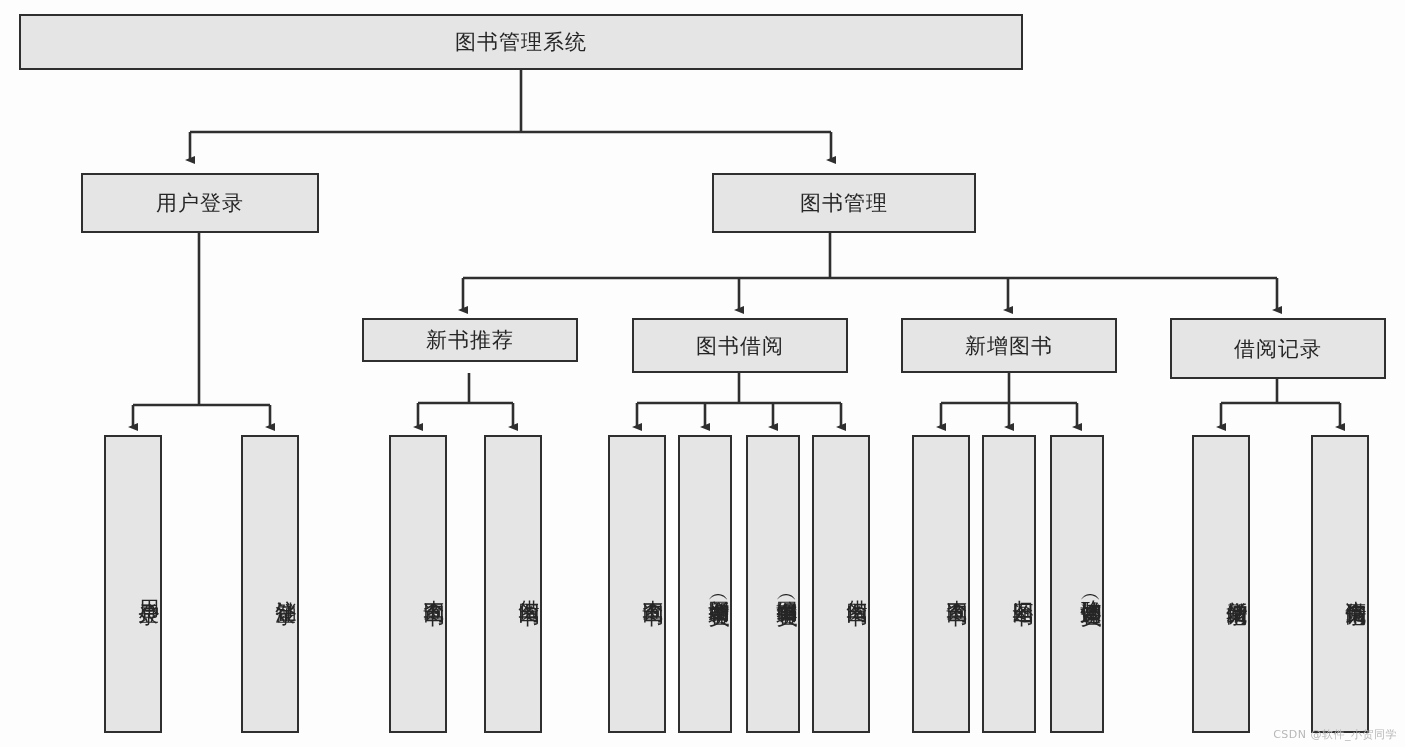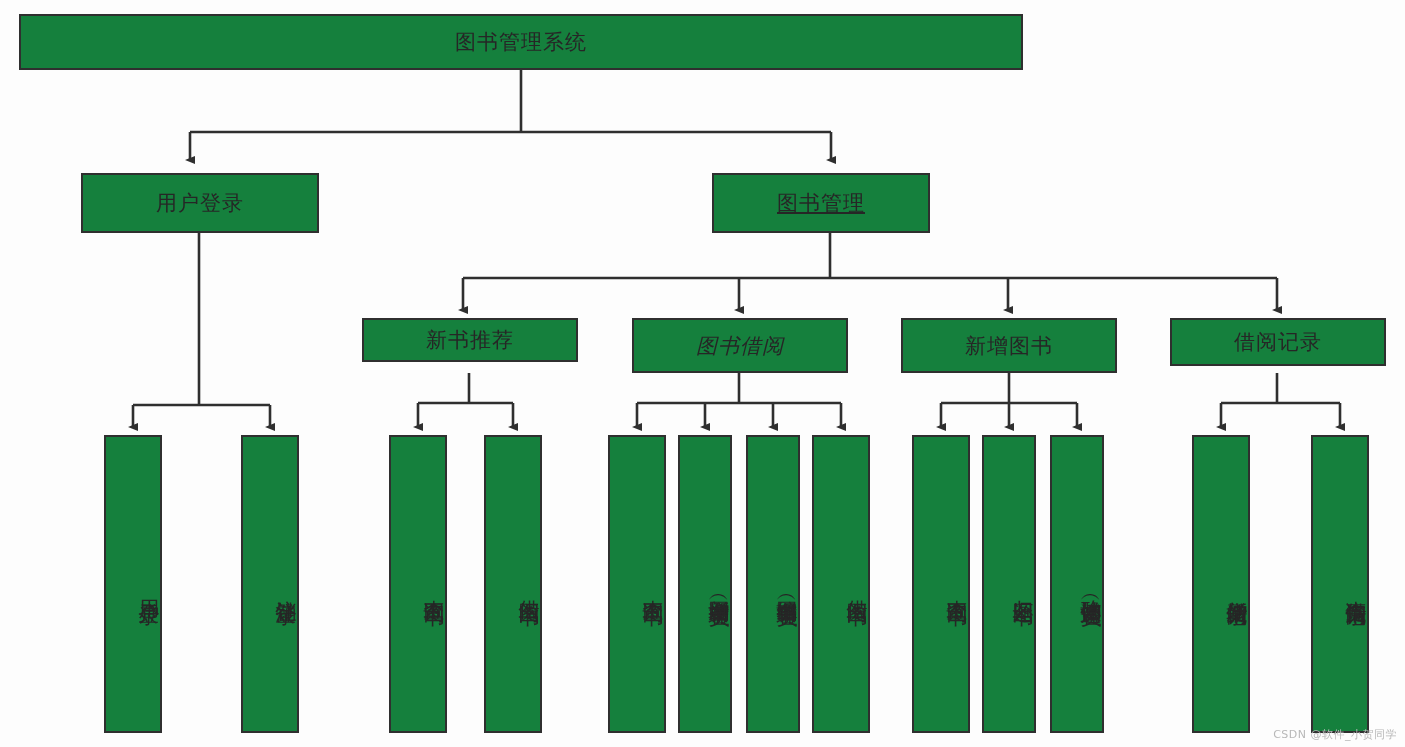--- a/index.html
+++ b/index.html
@@ -21,21 +21,21 @@
     position: absolute;
     left: 0;
     top: 0;
     width: 1405px;
     height: 747px;
   }
   .node {
     position: absolute;
     box-sizing: border-box;
     border: 2.5px solid #2f2f2f;
-    background: #15803d;
+    background: #e5e5e5;
     display: flex;
     align-items: center;
     justify-content: center;
     color: #262626;
   }
   .node.horiz {
     font-size: 21px;
     letter-spacing: 1px;
   }
   .node.vert {
@@ -125,37 +125,37 @@
   </svg>
 
   <div class="node horiz" style="left:19px; top:14px; width:1004px; height:56px;">
     <span class="node-label">图书管理系统</span>
   </div>
 
   <div class="node horiz" style="left:81px; top:173px; width:238px; height:60px;">
     <span class="node-label">用户登录</span>
   </div>
 
-  <div class="node horiz" style="left:712px; top:173px; width:218px; height:60px;text-decoration:underline;">
+  <div class="node horiz" style="left:712px; top:173px; width:264px; height:60px;">
     <span class="node-label">图书管理</span>
   </div>
 
   <div class="node horiz" style="left:362px; top:318px; width:216px; height:44px;">
     <span class="node-label">新书推荐</span>
   </div>
 
-  <div class="node horiz" style="left:632px; top:318px; width:216px; height:55px;font-style:italic;">
+  <div class="node horiz" style="left:632px; top:318px; width:216px; height:55px;">
     <span class="node-label">图书借阅</span>
   </div>
 
   <div class="node horiz" style="left:901px; top:318px; width:216px; height:55px;">
     <span class="node-label">新增图书</span>
   </div>
 
-  <div class="node horiz" style="left:1170px; top:318px; width:216px; height:48px;">
+  <div class="node horiz" style="left:1170px; top:318px; width:216px; height:61px;">
     <span class="node-label">借阅记录</span>
   </div>
 
   <div class="node vert" style="left:104px; top:435px; width:58px; height:298px;">
     <span class="node-label">用户登录</span>
   </div>
 
   <div class="node vert" style="left:241px; top:435px; width:58px; height:298px;">
     <span class="node-label">注销登录</span>
   </div>

